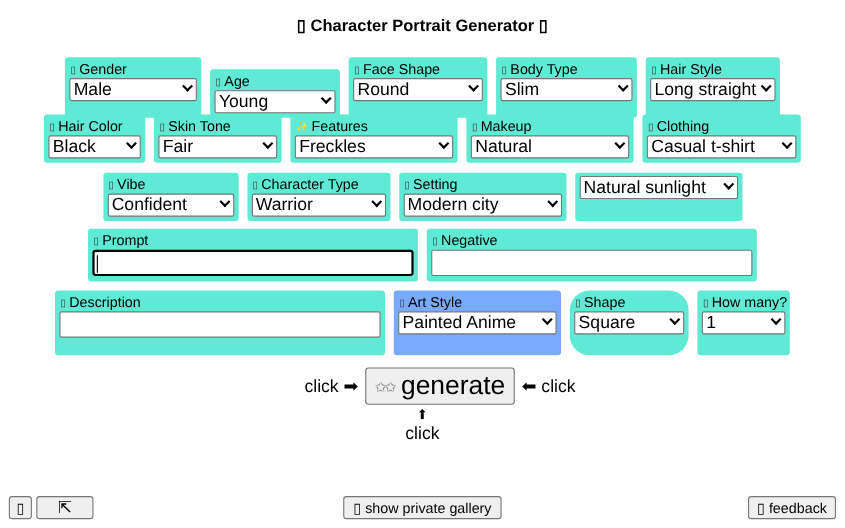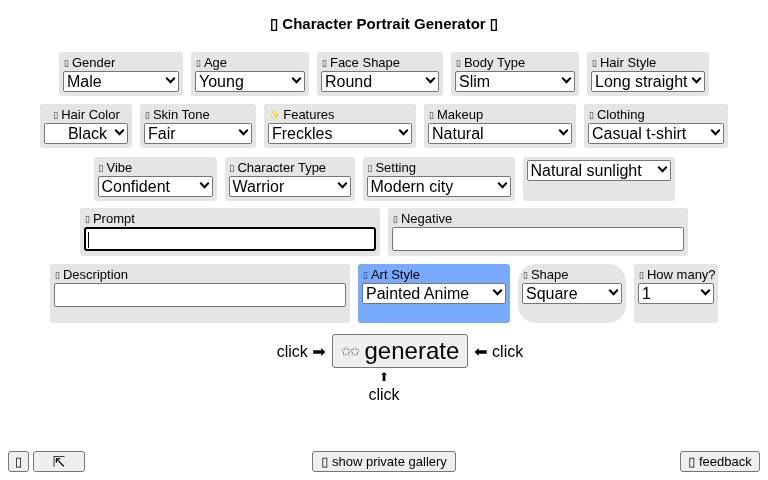--- a/index.html
+++ b/index.html
@@ -4,21 +4,21 @@
   <style>
     * { box-sizing: border-box; margin: 0; padding: 0; }
     html, body { width: 768px; height: 480px; background: #ffffff; overflow: hidden; }
     body { font-family: "Liberation Sans", sans-serif; color: #000; position: relative; }
     h1 {
       position: absolute; top: 12px; left: 0; width: 768px;
       text-align: center; font-size: 15px; font-weight: bold; line-height: 24px;
     }
     .row { position: absolute; left: 0; width: 768px; display: flex; justify-content: center; gap: 8px; }
     .field {
-      background: #e5e5e5; border-radius: 3px; padding: 3px 4px 4px 4px;
+      background: #5eead4; border-radius: 3px; padding: 3px 4px 4px 4px;
       display: flex; flex-direction: column;
     }
     .field.highlight { background: #78aaff; }
     .lbl { font-size: 13px; line-height: 16px; height: 16px; white-space: nowrap; padding-left: 1px; }
     .lbl .ic { font-size: 9px; vertical-align: 1px; margin-right: 3px; color: #333; }
     .sel {
       height: 21px; background: #fff; border: 1px solid #767676; border-radius: 2px;
       font-size: 16px; line-height: 19px; padding-left: 3px; position: relative;
       white-space: nowrap; overflow: hidden;
     }
@@ -49,40 +49,40 @@
 </head>
 <body>
 
 <h1>▯ Character Portrait Generator ▯</h1>
 
 <div class="row" style="top:52px;">
   <div class="field" style="width:124px;">
     <div class="lbl"><span class="ic">▯</span><span>Gender</span></div>
     <div class="sel"><span>Male</span><span class="chev"></span></div>
   </div>
-  <div class="field" style="width:118px;">
+  <div class="field" style="width:118px;margin-top:11px;">
     <div class="lbl"><span class="ic">▯</span><span>Age</span></div>
     <div class="sel"><span>Young</span><span class="chev"></span></div>
   </div>
   <div class="field" style="width:126px;">
     <div class="lbl"><span class="ic">▯</span><span>Face Shape</span></div>
     <div class="sel"><span>Round</span><span class="chev"></span></div>
   </div>
   <div class="field" style="width:128px;">
     <div class="lbl"><span class="ic">▯</span><span>Body Type</span></div>
     <div class="sel"><span>Slim</span><span class="chev"></span></div>
   </div>
   <div class="field" style="width:122px;">
     <div class="lbl"><span class="ic">▯</span><span>Hair Style</span></div>
     <div class="sel"><span>Long straight</span><span class="chev"></span></div>
   </div>
 </div>
 
 <div class="row" style="top:104px;">
-  <div class="field" style="width:92px;text-align:center;">
+  <div class="field" style="width:92px;">
     <div class="lbl"><span class="ic">▯</span><span>Hair Color</span></div>
     <div class="sel"><span>Black</span><span class="chev"></span></div>
   </div>
   <div class="field" style="width:116px;">
     <div class="lbl"><span class="ic">▯</span><span>Skin Tone</span></div>
     <div class="sel"><span>Fair</span><span class="chev"></span></div>
   </div>
   <div class="field" style="width:152px;">
     <div class="lbl"><span class="ic">✨</span><span>Features</span></div>
     <div class="sel"><span>Freckles</span><span class="chev"></span></div>

